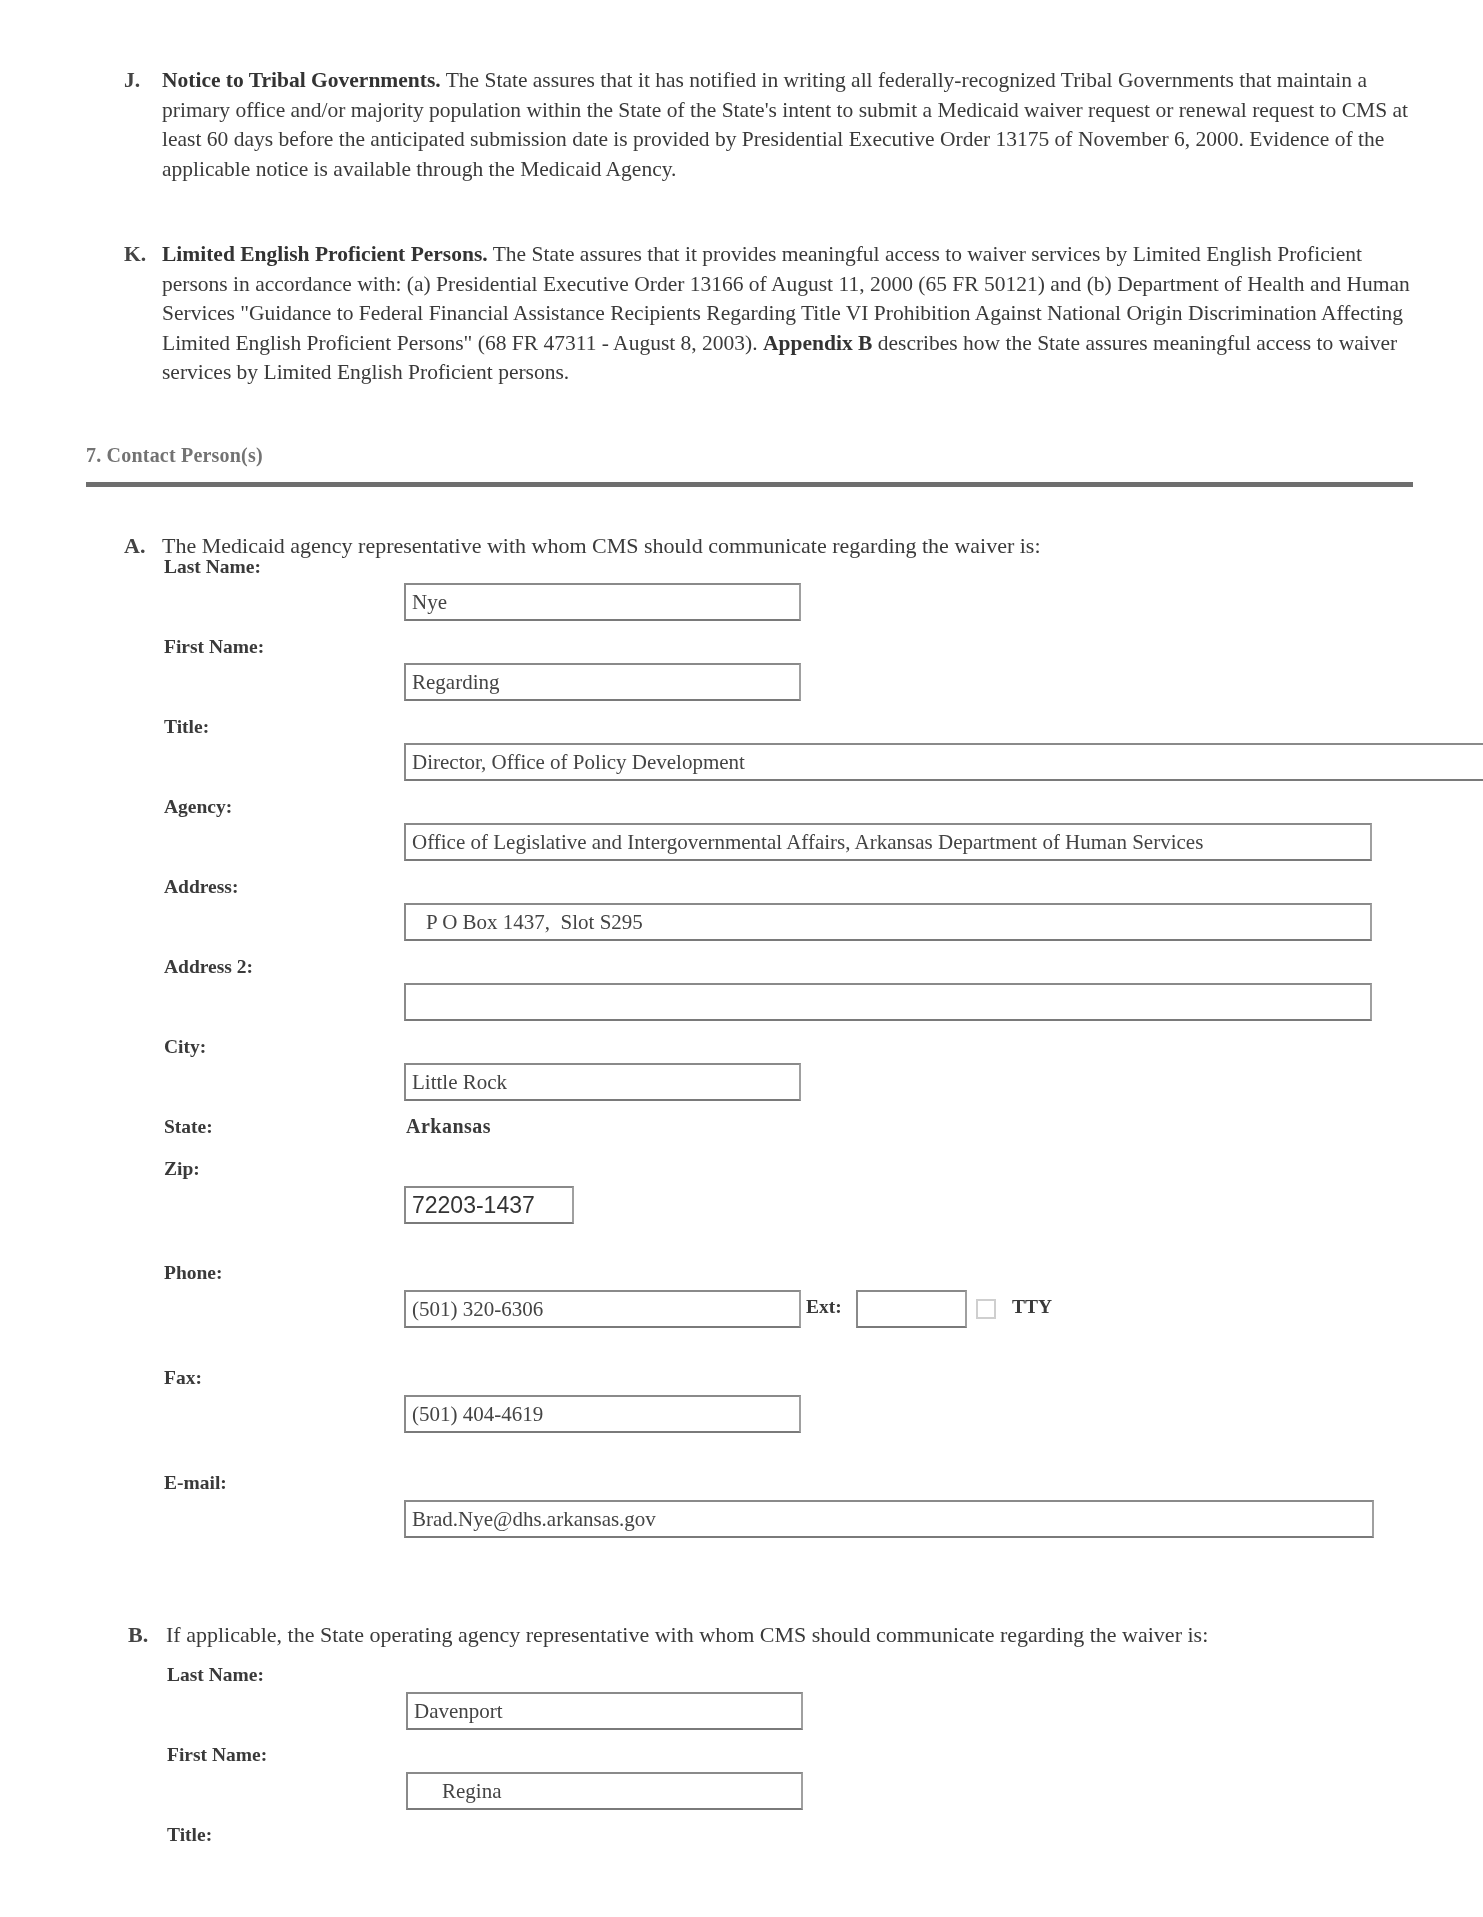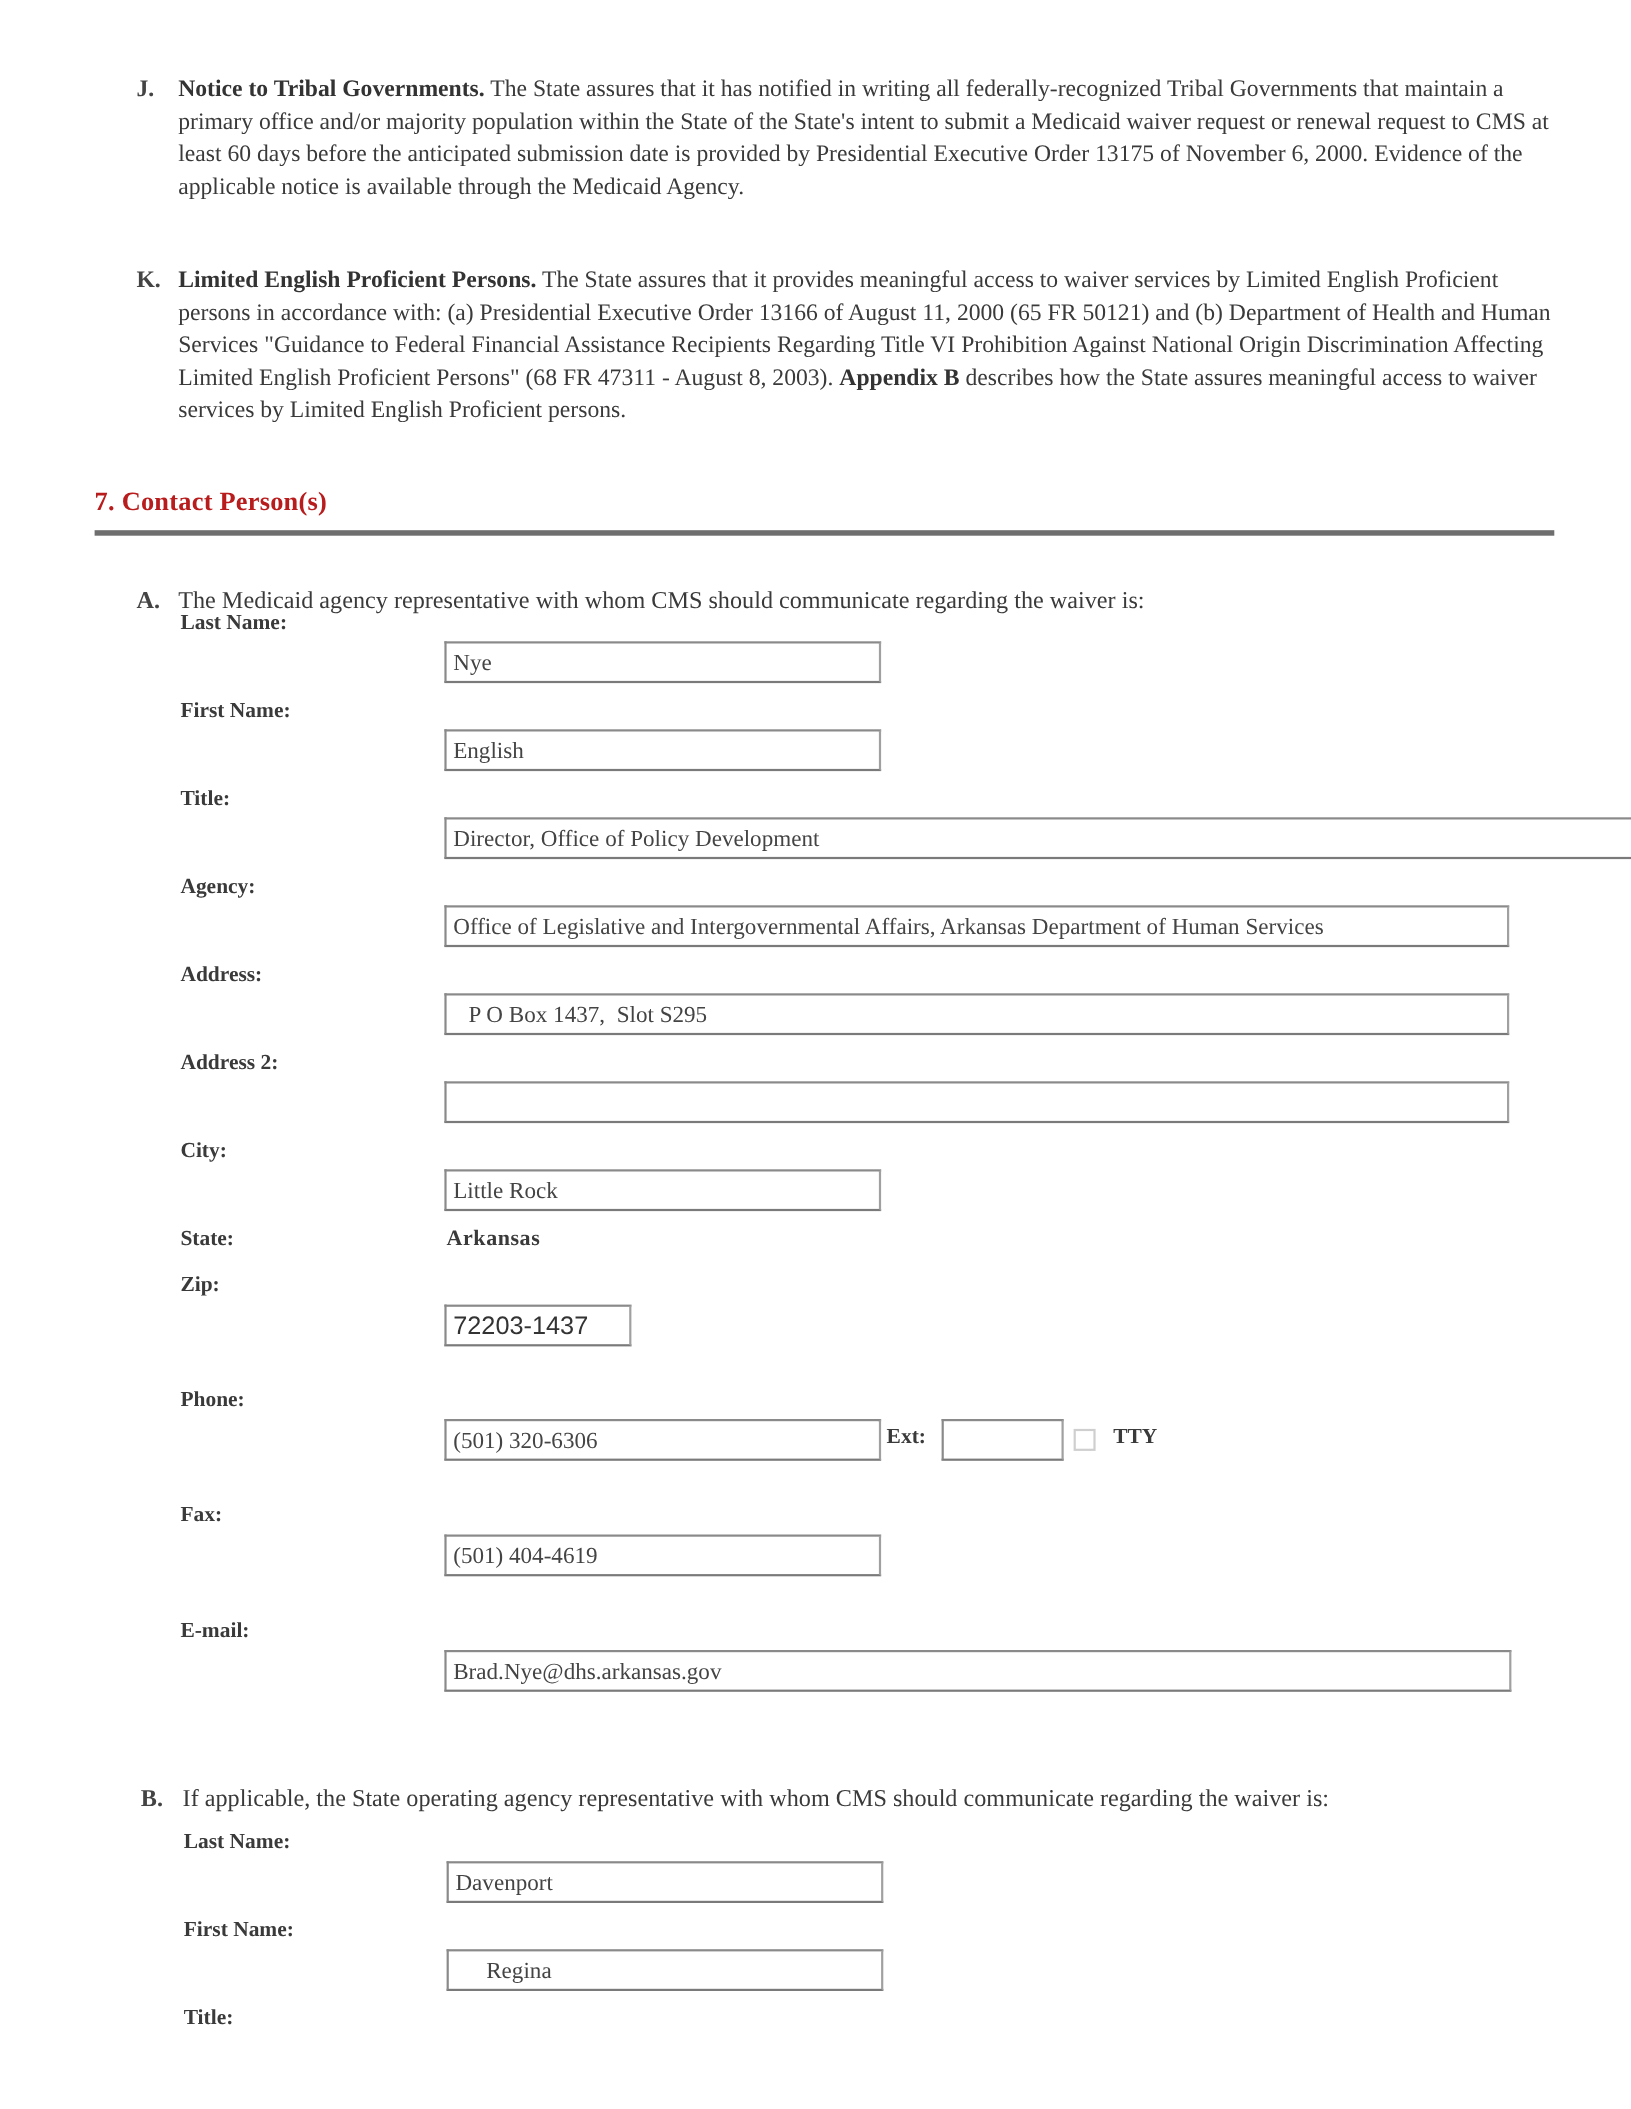--- a/index.html
+++ b/index.html
@@ -12,21 +12,21 @@
     position: absolute; left: 124px; width: 1300px;
     font-size: 21.5px; line-height: 29.5px; color: #3a3a3a;
   }
   .para .letter {
     position: absolute; left: 0; top: 0; font-weight: bold; color: #444;
   }
   .para .body { margin-left: 38px; display: block; }
   .para b { color: #333; }
   .section-title {
     position: absolute; left: 86px; top: 444px;
-    font-size: 24px; font-weight: bold; color: #b91c1c; letter-spacing: 0.2px;
+    font-size: 20px; font-weight: bold; color: #737373; letter-spacing: 0.2px;
   }
   .section-rule {
     position: absolute; left: 86px; top: 482px; width: 1327px; height: 5px;
     background: #6e6e6e;
   }
   .intro {
     position: absolute; font-size: 22px; color: #3a3a3a;
   }
   .intro .letter { font-weight: bold; display: inline-block; width: 38px; color: #444; }
   .label {
@@ -67,21 +67,21 @@
 <div class="section-rule"></div>
 
 <div class="intro" style="left:124px; top:533px;">
   <span class="letter">A.</span><span>The Medicaid agency representative with whom CMS should communicate regarding the waiver is:</span>
 </div>
 
 <div class="label" style="top:556px;">Last Name:</div>
 <div class="field" style="left:404px; top:583px; width:397px;">Nye</div>
 
 <div class="label" style="top:636px;">First Name:</div>
-<div class="field" style="left:404px; top:663px; width:397px;">English</div>
+<div class="field" style="left:404px; top:663px; width:397px;">Regarding</div>
 
 <div class="label" style="top:716px;">Title:</div>
 <div class="field" style="left:404px; top:743px; width:1164px;">Director, Office of Policy Development</div>
 
 <div class="label" style="top:796px;">Agency:</div>
 <div class="field" style="left:404px; top:823px; width:968px;">Office of Legislative and Intergovernmental Affairs, Arkansas Department of Human Services</div>
 
 <div class="label" style="top:876px;">Address:</div>
 <div class="field" style="left:404px; top:903px; width:968px; white-space:pre;padding-left:20px;">P O Box 1437,  Slot S295</div>
 

